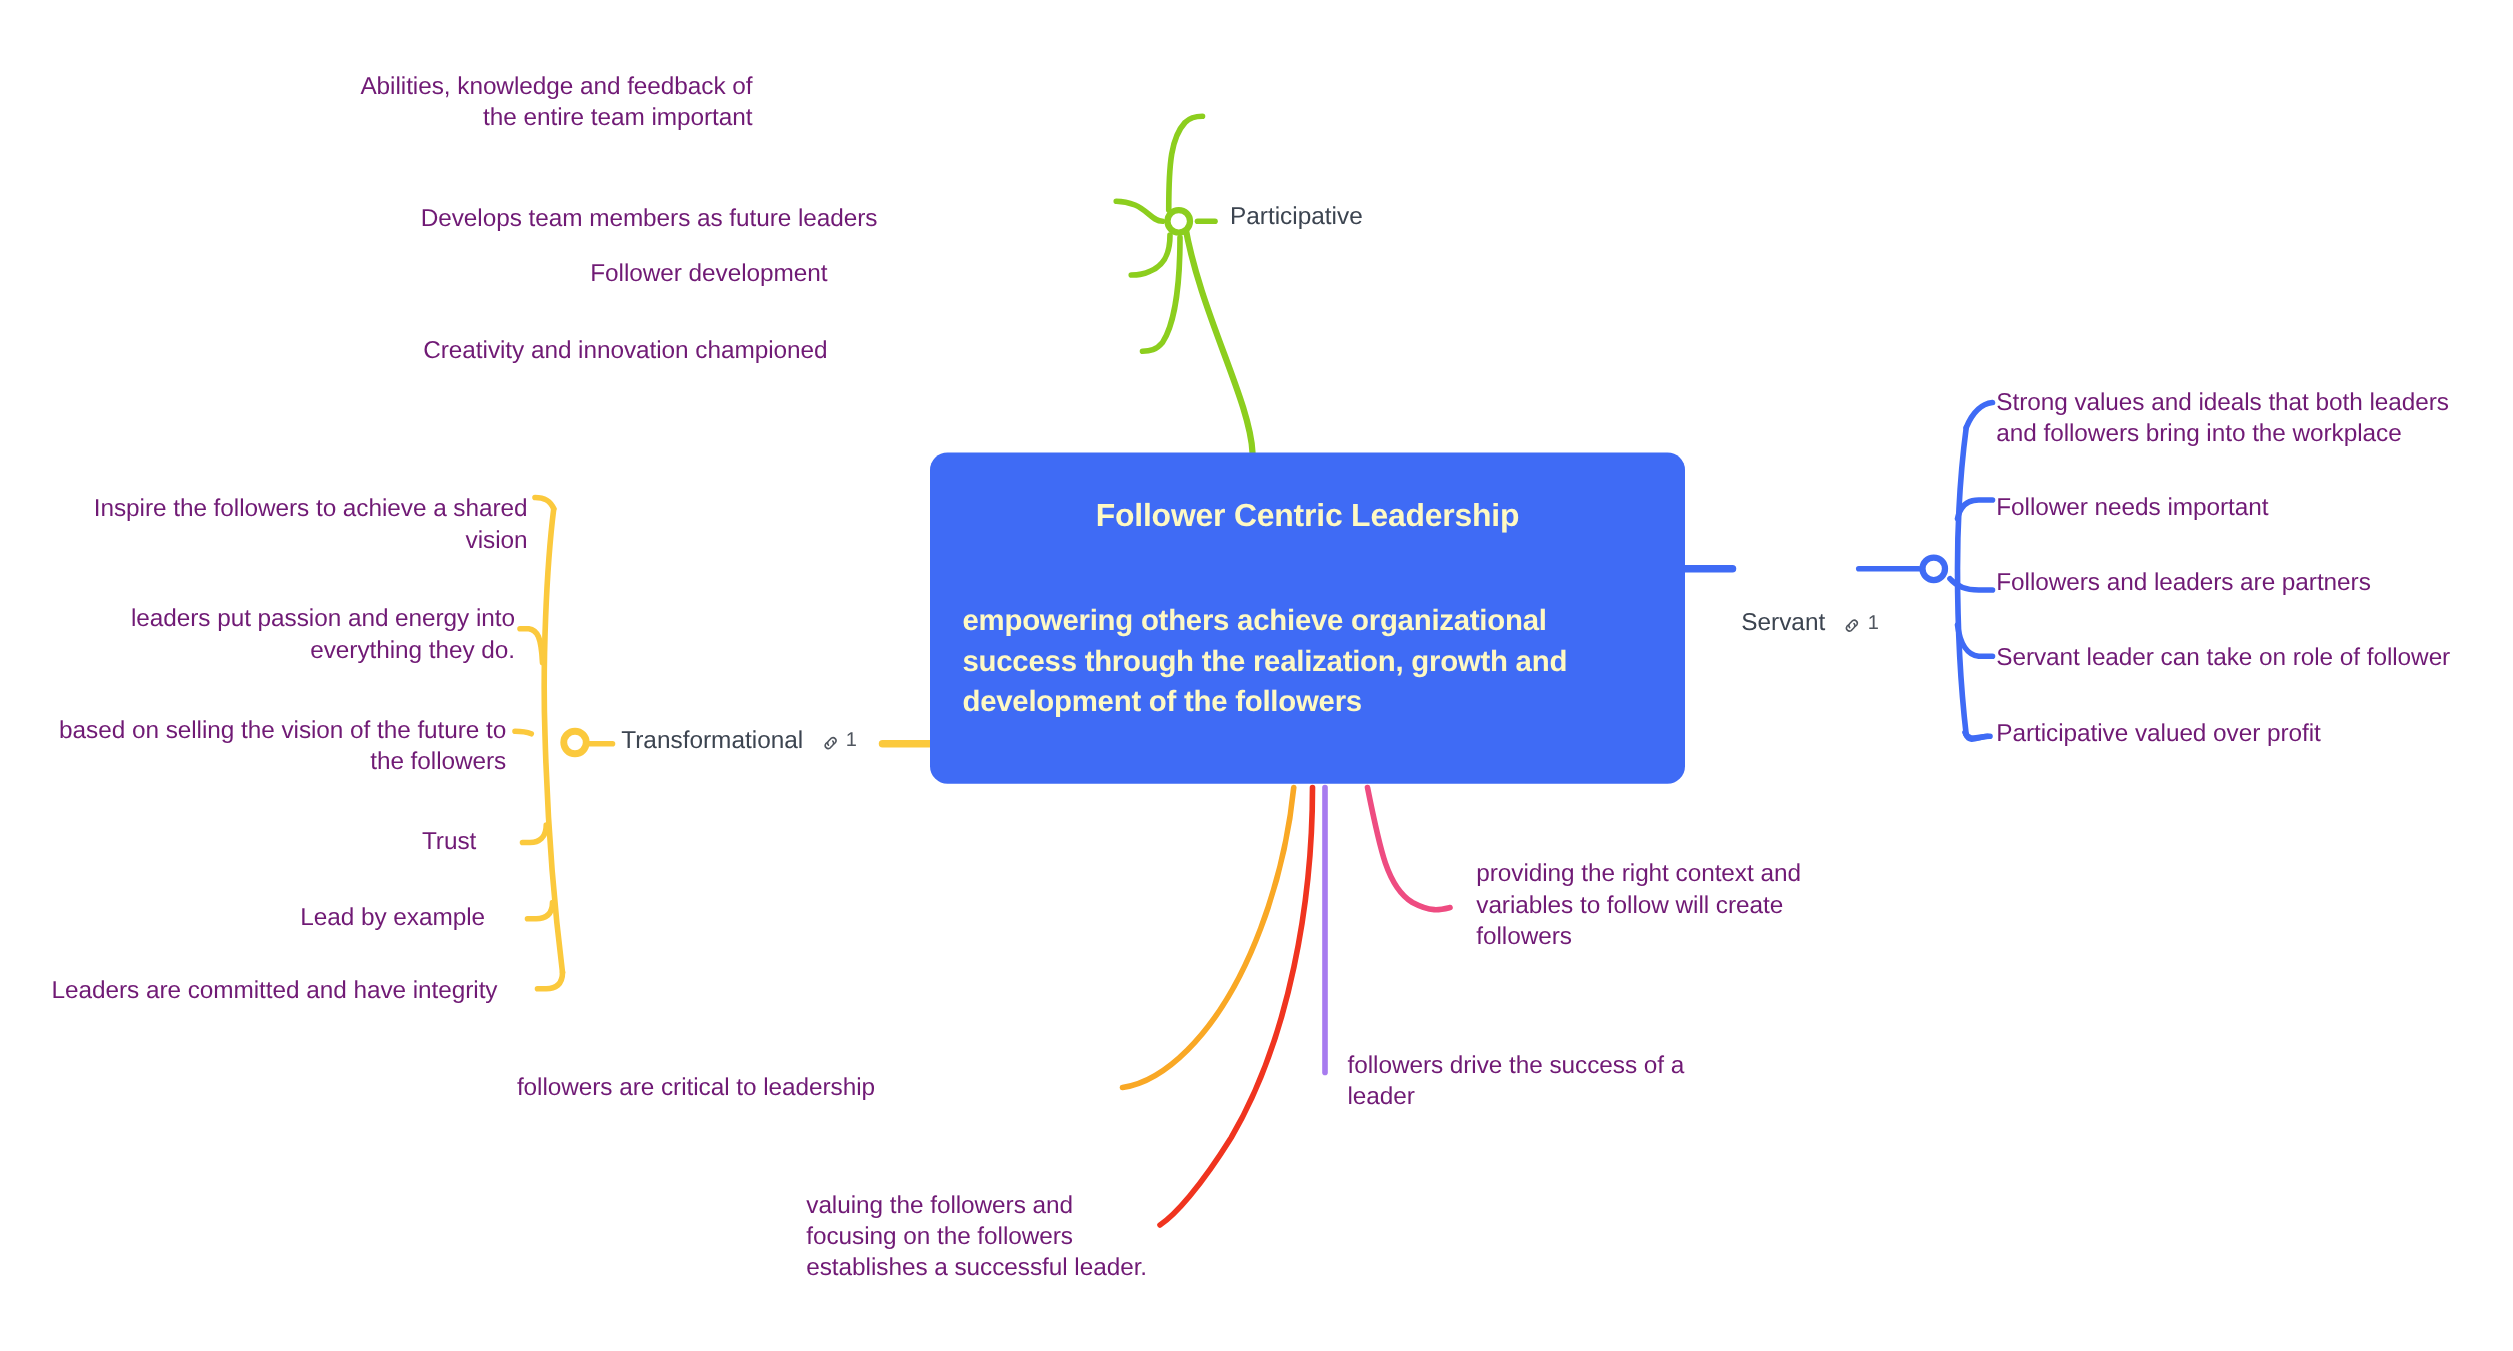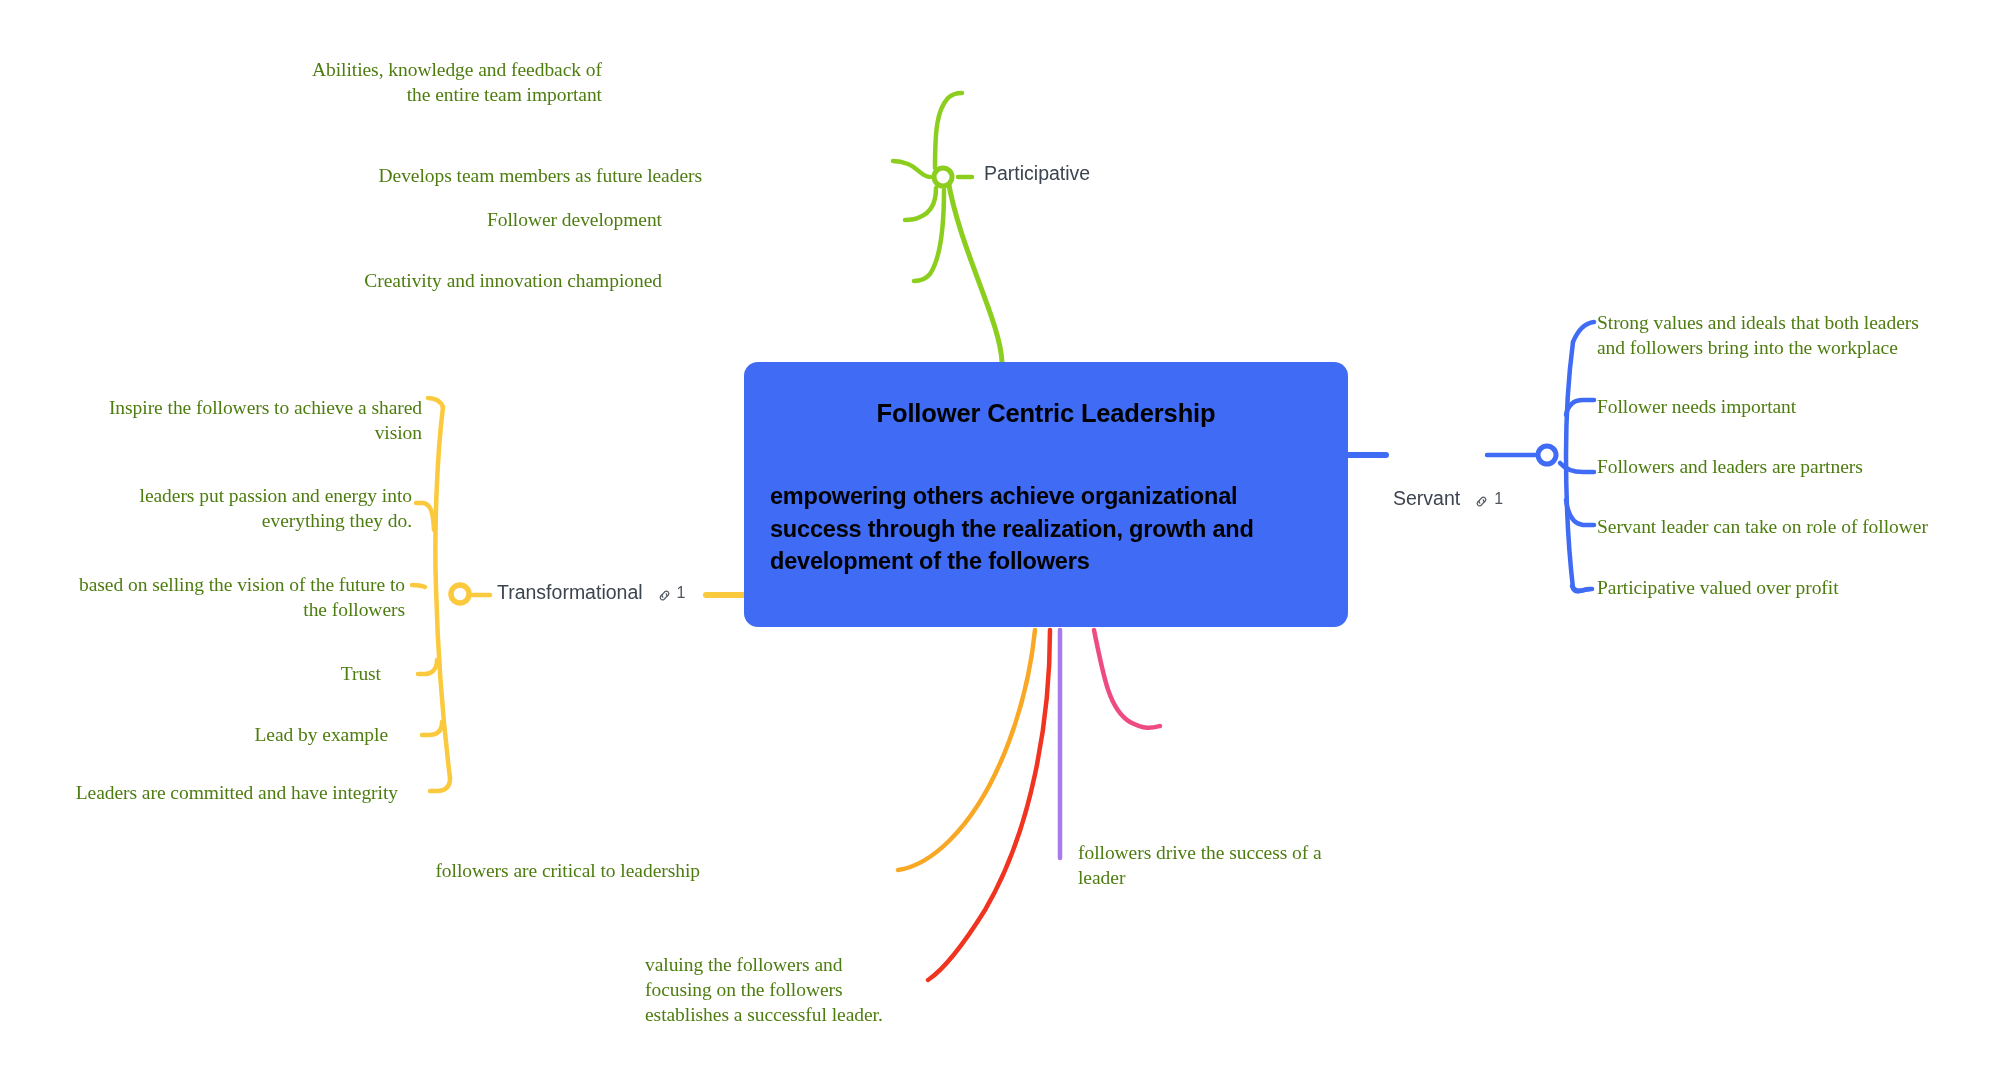--- a/index.html
+++ b/index.html
@@ -32,21 +32,21 @@
   .central-node {
     position: absolute;
     left: 744px;
     top: 362px;
     width: 604px;
     height: 265px;
     background: #3F6BF5;
     border-radius: 14px;
     box-sizing: border-box;
     padding: 22px 26px 20px 26px;
-    color: #000000;
+    color: #fef9c3;
   }
   .central-title {
     text-align: center;
     font-size: 25.5px;
     font-weight: bold;
     letter-spacing: -0.15px;
     margin-top: 15px;
   }
   .central-body {
     font-size: 23.5px;
@@ -63,26 +63,25 @@
     color: #ffffff;
     display: flex;
     align-items: center;
     gap: 5px;
     white-space: nowrap;
   }
 
   
   .lbl {
     position: absolute;
-    color: #4d7c0f;
+    color: #701a75;
     font-size: 19.5px;
     line-height: 25px;
     letter-spacing: -0.05px;
     white-space: pre-line;
-    font-family: Liberation Serif, serif;
   }
   .lbl.r  { text-align: right; }
   .lbl.l  { text-align: left; }
 
   .branch-label {
     position: absolute;
     color: #3C4450;
     font-size: 19.5px;
     line-height: 25px;
     display: flex;
@@ -256,14 +255,17 @@
 
   <div class="lbl r" style="right:1310px; top:858px; width:400px;">followers are critical to leadership</div>
 
   <div class="lbl l" style="left:645px; top:952px; width:330px;">valuing the followers and
 focusing on the followers
 establishes a successful leader.</div>
 
   <div class="lbl l" style="left:1078px; top:840px; width:300px;">followers drive the success of a
 leader</div>
 
+  <div class="lbl l" style="left:1181px; top:687px; width:290px;">providing the right context and
+variables to follow will create
+followers</div>
 
 </div>
 
 </body></html>

